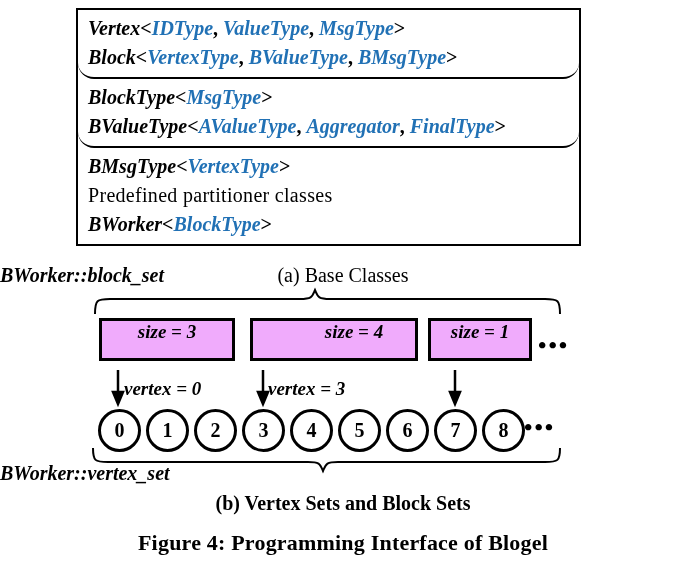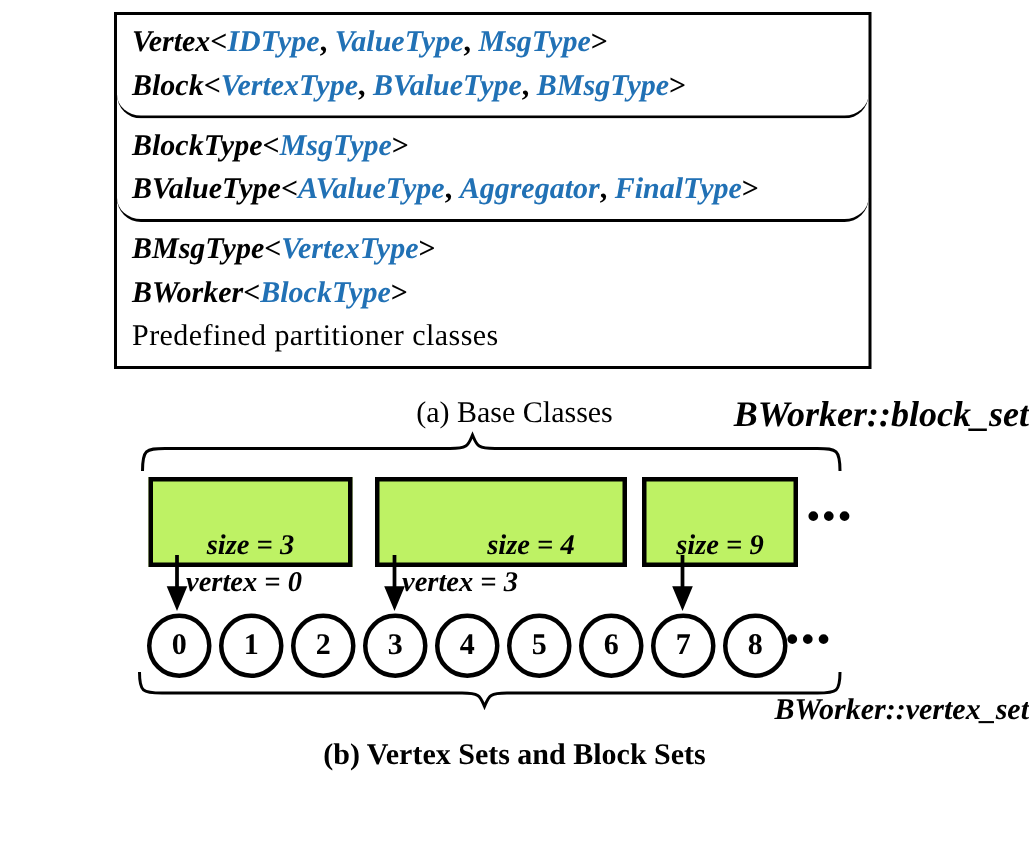--- a/index.html
+++ b/index.html
@@ -53,38 +53,38 @@
     font-style:normal;
     font-weight:normal;
   }
   #cap-a{top:236px;margin-top:28px;}
   #cap-b{top:492px;font-weight:bold;}
 
   
   .blocklabel{
     position:absolute;
     top:264px;left:0;width:686px;
-    text-align:right;
-    font-size:24px;font-weight:bold;font-style:italic;
+    text-align:left;
+    font-size:20px;font-weight:bold;font-style:italic;
   }
   .vertexlabel{
     position:absolute;
     top:462px;left:0;width:686px;
-    text-align:right;
+    text-align:left;
     font-size:20px;font-weight:bold;font-style:italic;
   }
 
   .blockbox{
     position:absolute;
     border:3px solid #000;
     box-sizing:border-box;
-    background:#bef264;
-    display:flex;align-items:flex-end;justify-content:center;
+    background:#f0abfc;
+    display:flex;align-items:flex-start;justify-content:center;
     font-size:19px;font-weight:bold;font-style:italic;
-    height:60px;top:318px;
+    height:43px;top:318px;
   }
   #block-0{left:99px;width:136px;}
   #block-1{left:250px;width:168px;padding-left:40px;}
   #block-2{left:428px;width:104px;}
 
   .ellipsis{
     position:absolute;
     font-size:24px;font-weight:bold;
     letter-spacing:2px;
     line-height:1;
@@ -148,40 +148,40 @@
       </div>
       <div class="cb-line">
         <span>BValueType</span><span class="angle">&lt;</span><span class="tparam">AValueType</span><span class="comma">, </span><span class="tparam">Aggregator</span><span class="comma">, </span><span class="tparam">FinalType</span><span class="angle">&gt;</span>
       </div>
     </div>
 
     <div class="cb-section">
       <div class="cb-line">
         <span>BMsgType</span><span class="angle">&lt;</span><span class="tparam">VertexType</span><span class="angle">&gt;</span>
       </div>
+      <div class="cb-line plain">Predefined partitioner classes</div>
       <div class="cb-line">
         <span>BWorker</span><span class="angle">&lt;</span><span class="tparam">BlockType</span><span class="angle">&gt;</span>
       </div>
-      <div class="cb-line plain">Predefined partitioner classes</div>
     </div>
 
   </div>
 
   <div class="subcap" id="cap-a">(a) Base Classes</div>
 
   <div class="blocklabel">BWorker::block_set</div>
 
   <div class="blockbox" id="block-0">
     <span>size = 3</span>
   </div>
   <div class="blockbox" id="block-1">
     <span>size = 4</span>
   </div>
   <div class="blockbox" id="block-2">
-    <span>size = 9</span>
+    <span>size = 1</span>
   </div>
   <div class="ellipsis" id="dots-blocks">•••</div>
 
   <div class="vertexmark" id="vm-0">vertex = 0</div>
   <div class="vertexmark" id="vm-1">vertex = 3</div>
 
   <div class="vcircle" style="left:98px">
       <span>0</span>
     </div>
   <div class="vcircle" style="left:146px">
@@ -225,13 +225,14 @@
       <polygon points="118,404 113,392 123,392"></polygon>
       <line x1="263" y1="370" x2="263" y2="396"></line>
       <polygon points="263,404 258,392 268,392"></polygon>
       <line x1="455" y1="370" x2="455" y2="396"></line>
       <polygon points="455,404 450,392 460,392"></polygon>
     </g>
   </svg>
 
   <div class="subcap" id="cap-b">(b) Vertex Sets and Block Sets</div>
 
+  <div class="figcap">Figure 4: Programming Interface of Blogel</div>
 </div>
 
 </body></html>

